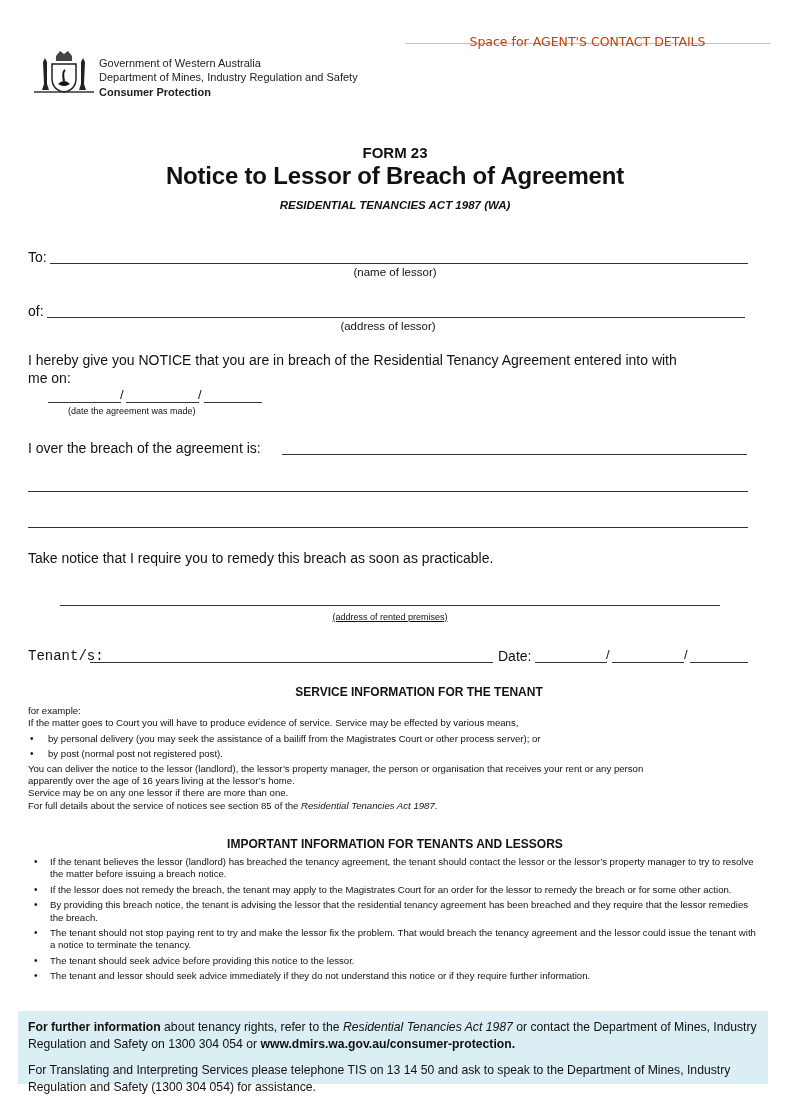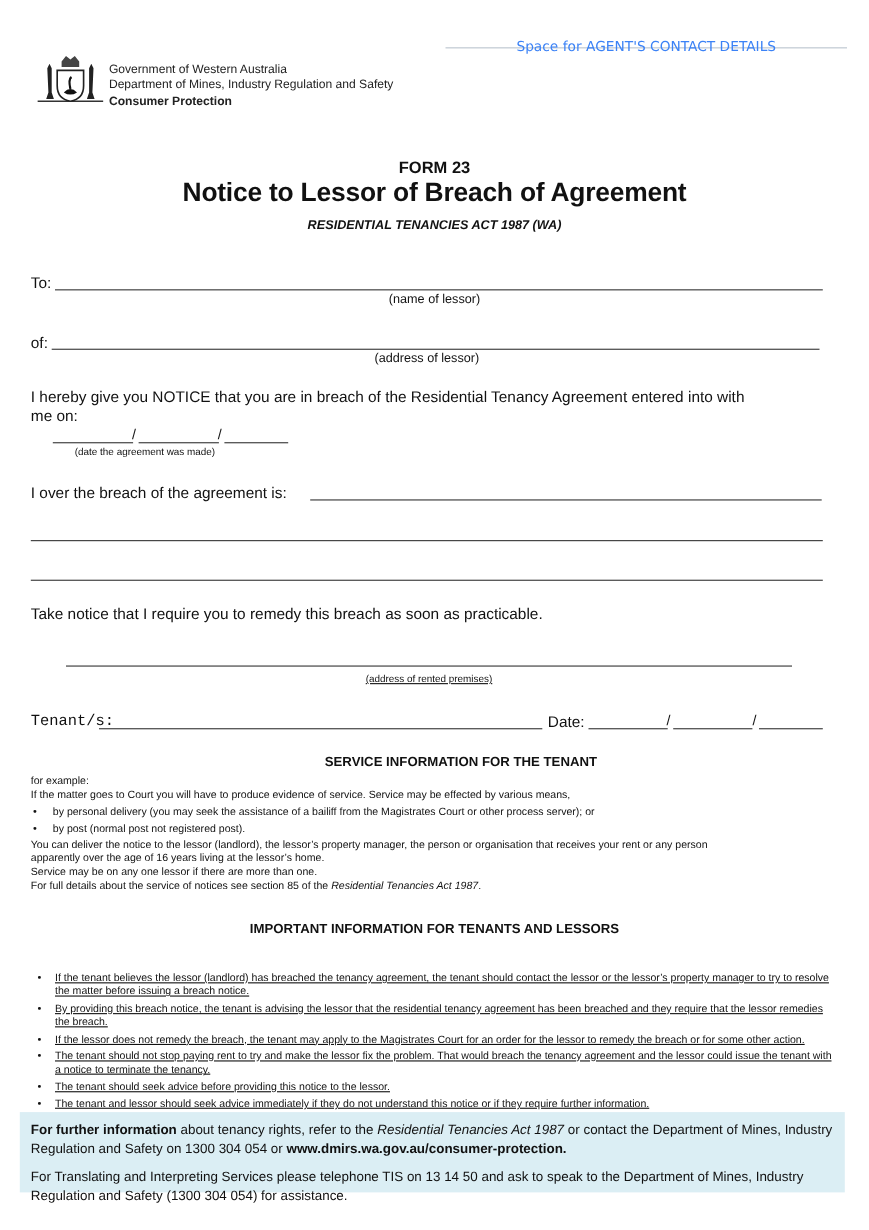--- a/index.html
+++ b/index.html
@@ -8,21 +8,21 @@
     .abs { position: absolute; }
 
     
     .crest { left: 34px; top: 48px; width: 60px; height: 48px; }
     .org { left: 99px; top: 56px; font-size: 11px; line-height: 14px; color: #222; }
     .org b { font-weight: normal; }
     .org .cp { font-weight: bold; margin-top: 1px; }
 
     .agent { left: 405px; top: 33px; width: 365px; height: 20px; }
     .agent .line { position: absolute; left: 0; right: 0; top: 10px; height: 1px; background: #b9c4ce; }
-    .agent .txt { position: absolute; left: 0; right: 0; top: 1px; text-align: center; font-size: 12.5px; color: #3b82f6; font-family: "DejaVu Sans", sans-serif; }
+    .agent .txt { position: absolute; left: 0; right: 0; top: 1px; text-align: center; font-size: 12.5px; color: #c2410c; font-family: "DejaVu Sans", sans-serif; }
 
     
     .form-no { left: 0; width: 790px; top: 144px; text-align: center; font-size: 15px; font-weight: bold; }
     .form-title { left: 0; width: 790px; top: 162px; text-align: center; font-size: 24px; font-weight: bold; letter-spacing: -0.2px; }
     .form-act { left: 0; width: 790px; top: 199px; text-align: center; font-size: 11.5px; font-weight: bold; font-style: italic; }
 
     .txt { font-size: 14px; color: #111; }
     .hint { font-size: 11.5px; color: #111; text-align: center; }
     .hint-sm { font-size: 9px; color: #111; text-align: center; }
     .rule { position: absolute; height: 1px; background: #333; }
@@ -110,24 +110,24 @@
   <div>If the matter goes to Court you will have to produce evidence of service. Service may be effected by various means,</div>
   <div class="bul" style="margin-top:3px;">by personal delivery (you may seek the assistance of a bailiff from the Magistrates Court or other process server); or</div>
   <div class="bul" style="margin-top:3px;">by post (normal post not registered post).</div>
   <div style="margin-top:2px;">You can deliver the notice to the lessor (landlord), the lessor’s property manager, the person or organisation that receives your rent or any person</div>
   <div>apparently over the age of 16 years living at the lessor’s home.</div>
   <div>Service may be on any one lessor if there are more than one.</div>
   <div><span>For full details about the service of notices see section 85 of the </span><i>Residential Tenancies Act 1987</i><span>.</span></div>
 </div>
 
 <div class="abs sec-h" style="top:837px;">IMPORTANT INFORMATION FOR TENANTS AND LESSORS</div>
-<div class="abs small imp" style="left:28px;top:884px;width:735px;text-decoration:underline;">
+<div class="abs small imp" style="left:28px;top:856px;width:735px;">
   <div class="bul">If the tenant believes the lessor (landlord) has breached the tenancy agreement, the tenant should contact the lessor or the lessor’s property manager to try to resolve the matter before issuing a breach notice.</div>
+  <div class="bul">If the lessor does not remedy the breach, the tenant may apply to the Magistrates Court for an order for the lessor to remedy the breach or for some other action.</div>
   <div class="bul">By providing this breach notice, the tenant is advising the lessor that the residential tenancy agreement has been breached and they require that the lessor remedies the breach.</div>
-  <div class="bul">If the lessor does not remedy the breach, the tenant may apply to the Magistrates Court for an order for the lessor to remedy the breach or for some other action.</div>
   <div class="bul">The tenant should not stop paying rent to try and make the lessor fix the problem. That would breach the tenancy agreement and the lessor could issue the tenant with a notice to terminate the tenancy.</div>
   <div class="bul" style="margin-bottom:3px;">The tenant should seek advice before providing this notice to the lessor.</div>
   <div class="bul">The tenant and lessor should seek advice immediately if they do not understand this notice or if they require further information.</div>
 </div>
 
 <div class="abs infobox">
   <p><b>For further information</b><span> about tenancy rights, refer to the </span><i>Residential Tenancies Act 1987</i><span> or contact the Department of Mines, Industry Regulation and Safety on 1300 304 054 or </span><b>www.dmirs.wa.gov.au/consumer-protection.</b></p>
   <p>For Translating and Interpreting Services please telephone TIS on 13 14 50 and ask to speak to the Department of Mines, Industry Regulation and Safety (1300 304 054) for assistance.</p>
 </div>
 

